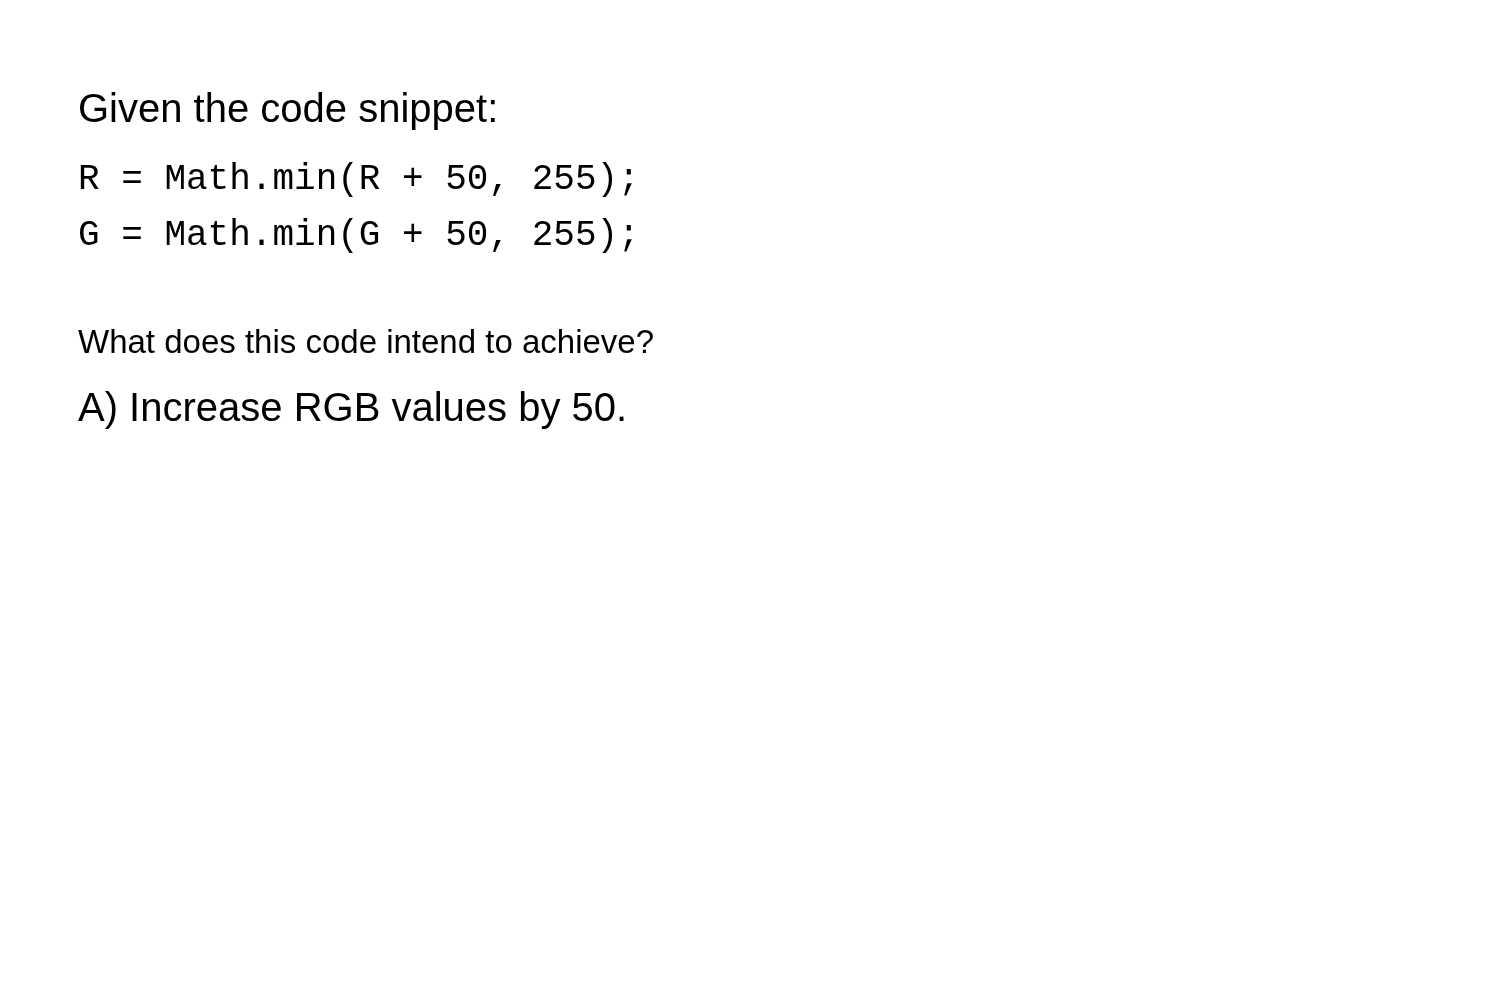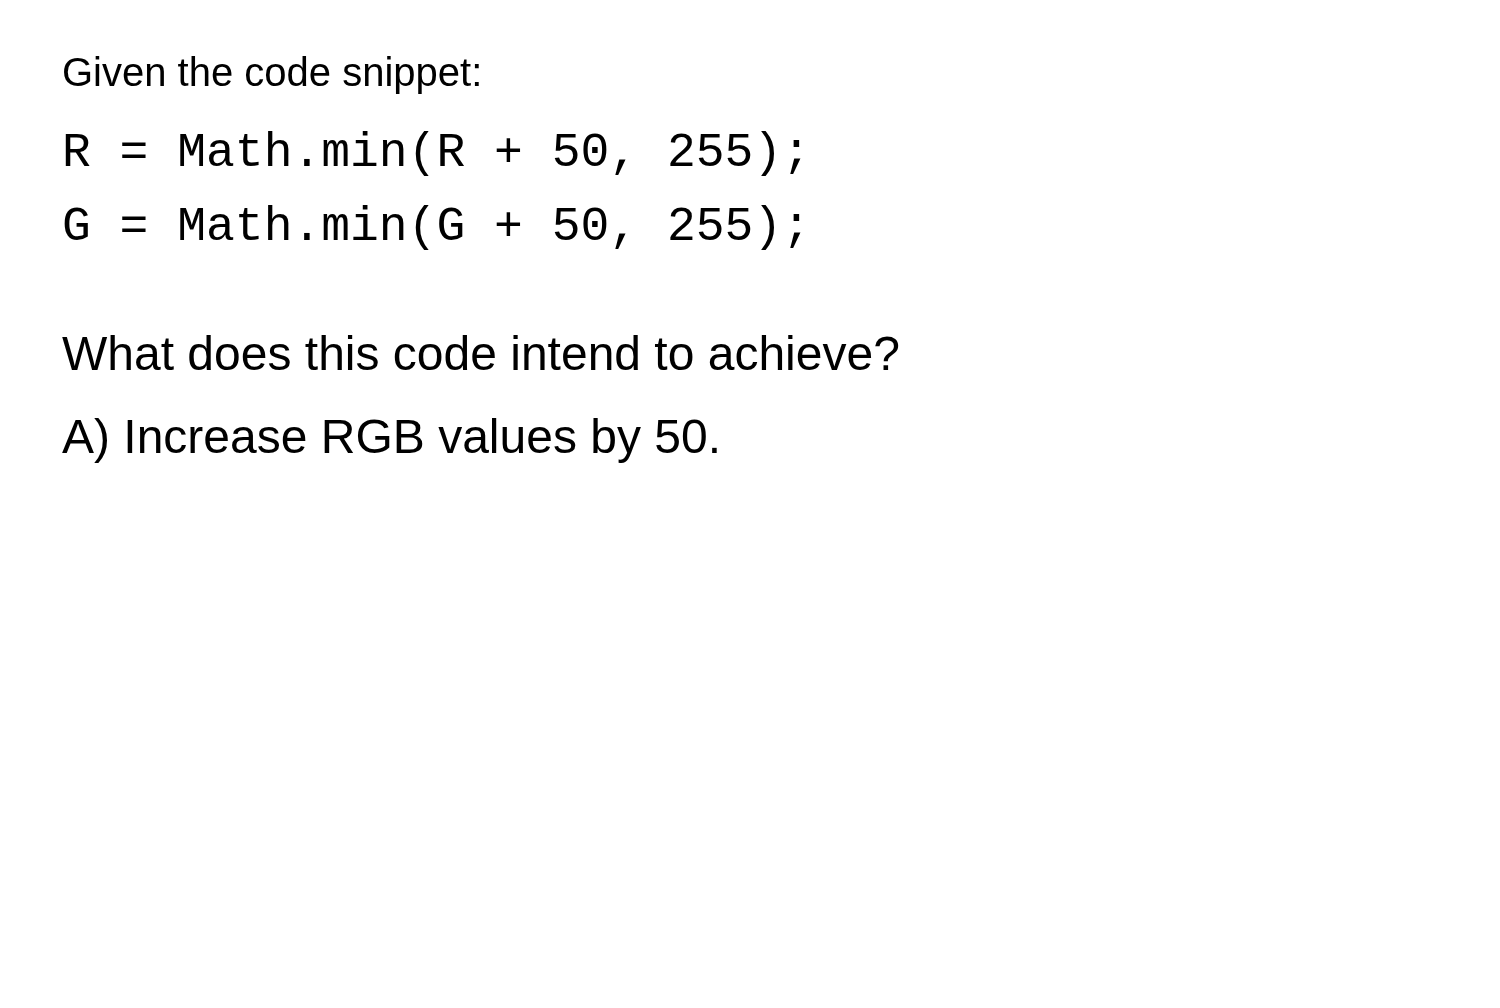--- a/index.html
+++ b/index.html
@@ -8,46 +8,47 @@
       box-sizing: border-box;
     }
     html, body {
       width: 1500px;
       height: 1008px;
       background: #ffffff;
       font-family: -apple-system, BlinkMacSystemFont, "Segoe UI", Helvetica, Arial, sans-serif;
       color: #000000;
     }
     .container {
-      padding: 46px 62px;
+      padding: 82px 62px;
+      margin-left: 16px;
     }
     .intro {
       font-size: 40px;
       line-height: 1.3;
       margin-bottom: 18px;
       font-weight: 400;
     }
     .code-line {
       font-family: "Courier New", Courier, monospace;
-      font-size: 48px;
+      font-size: 36px;
       line-height: 1.55;
       white-space: pre;
       font-weight: 400;
     }
     .spacer {
       height: 52px;
     }
     .question {
-      font-size: 48px;
+      font-size: 33px;
       line-height: 1.55;
       margin-bottom: 8px;
       font-weight: 400;
     }
     .option {
-      font-size: 48px;
+      font-size: 40px;
       line-height: 1.6;
       font-weight: 400;
     }
   </style>
 </head>
 <body>
 
 <div class="container">
   <div class="intro">Given the code snippet:</div>
   <div class="code-line">R = Math.min(R + 50, 255);</div>

